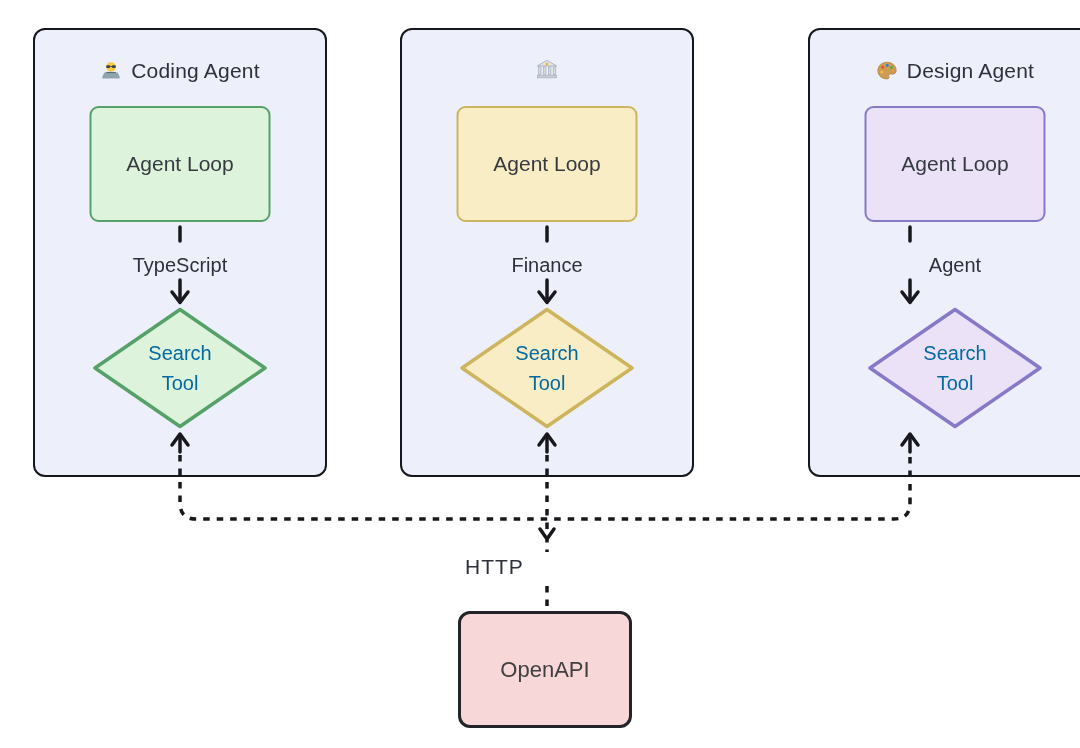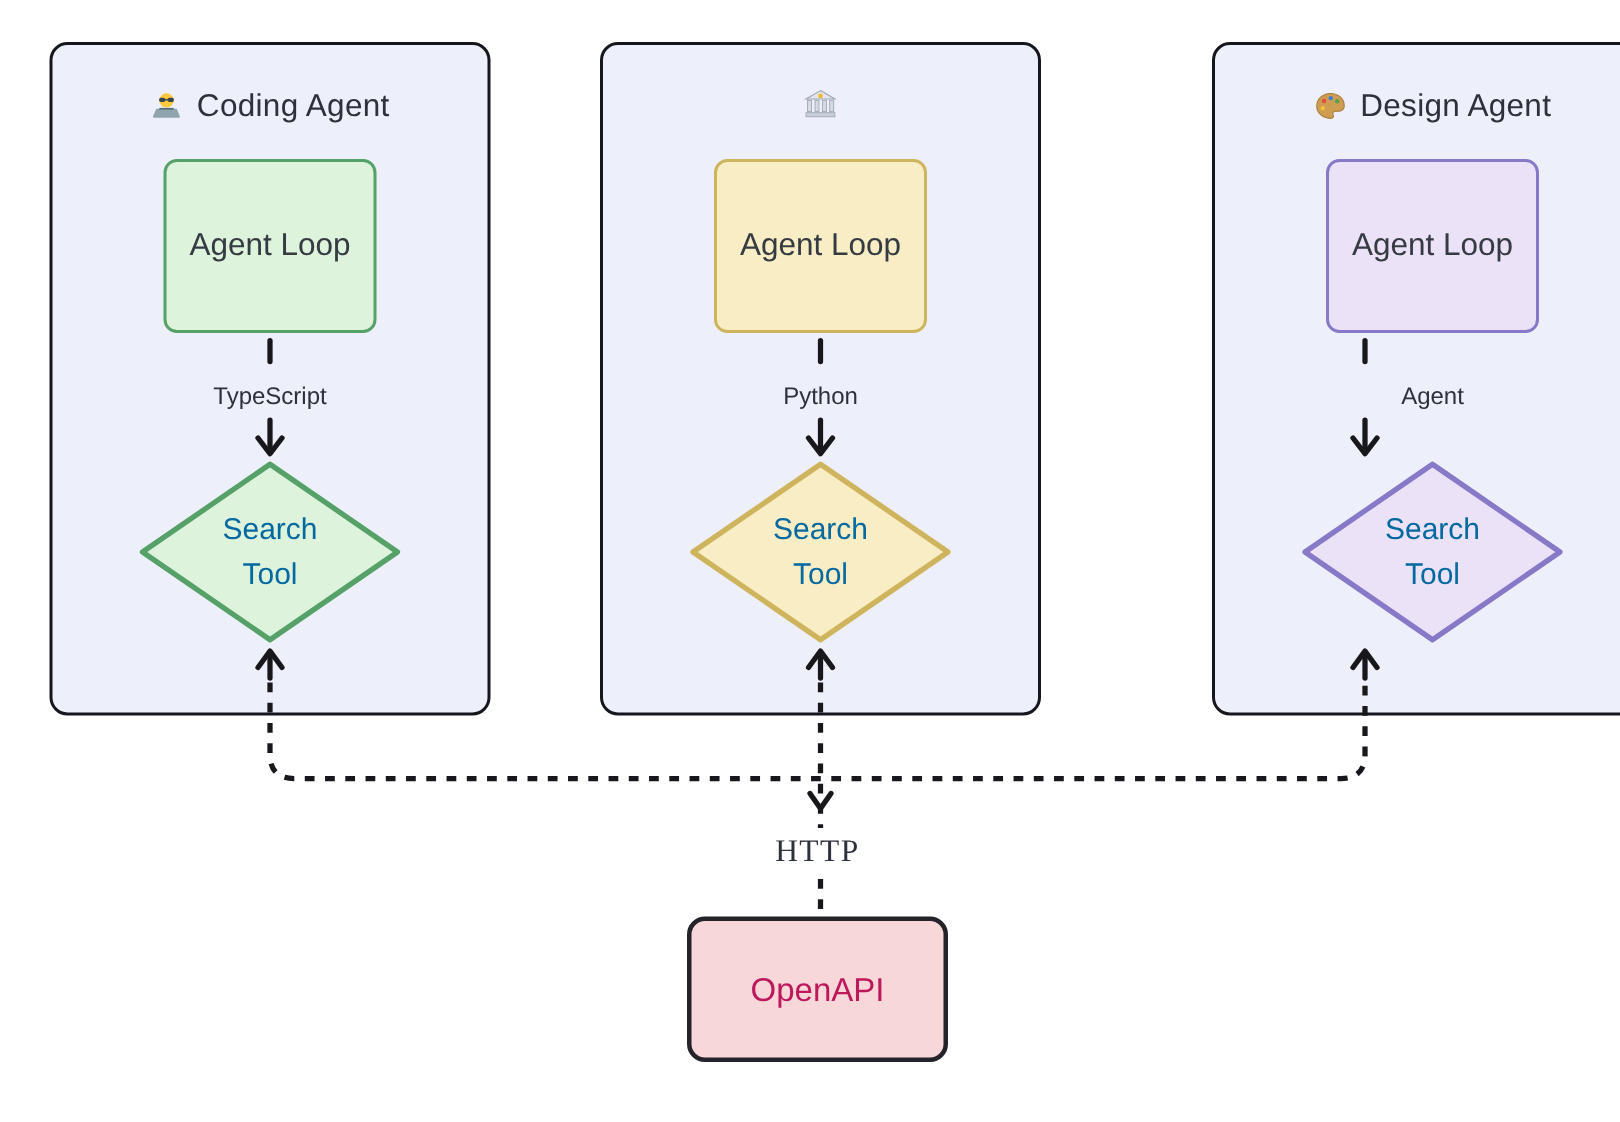--- a/index.html
+++ b/index.html
@@ -34,36 +34,36 @@
     font-size: 21px;
     color: #2d313c;
     letter-spacing: 0.2px;
   }
   .title-icon { width: 22px; height: 22px; display: inline-block; }
 
   .loop-box {
     position: absolute;
     top: 76px; left: 50%;
     transform: translateX(-50%);
-    width: 142px; height: 116px;
+    width: 181px; height: 116px;
     background: var(--node_fill);
     border: 2.5px solid var(--node_border);
     border-radius: 9px;
     box-sizing: border-box;
     display: flex; align-items: center; justify-content: center;
     font-size: 21px;
     color: #363a41;
   }
 
   .lang-label {
     position: absolute;
     top: 222px; left: 0; right: 0;
     height: 26px; line-height: 26px;
     text-align: center;
-    font-size: 16px;
+    font-size: 20px;
     color: #2d313c;
   }
 
   .diamond-wrap {
     position: absolute;
     top: 277px; left: 50%;
     transform: translateX(-50%);
     width: 176px; height: 122px;
   }
   .diamond-wrap svg { display: block; width: 176px; height: 122px; }
@@ -94,37 +94,35 @@
   }
   .solid-line { stroke: #17171c; stroke-width: 3.5; fill: none; stroke-linecap: round; }
   .chevron { stroke: #17171c; stroke-width: 3.5; fill: none; stroke-linecap: round; stroke-linejoin: round; }
   .dashed-line { stroke: #17171c; stroke-width: 3.5; fill: none; stroke-dasharray: 6.5 7; }
 
   
   .http-label {
     position: absolute;
     top: 555px; left: 465px;
     width: 160px;
-    text-align: center;
     font-size: 21px;
     color: #2d313c;
     letter-spacing: 1px;
-    font-family: Liberation Serif, serif;
   }
   .openapi-box {
     position: absolute;
     top: 611px; left: 458px;
-    width: 174px; height: 97px;
+    width: 174px; height: 117px;
     background: var(--node_fill);
     border: 3px solid var(--node_border);
     border-radius: 12px;
     box-sizing: border-box;
     display: flex; align-items: center; justify-content: center;
     font-size: 22px;
-    color: #be185d;
+    color: #404040;
   }
 </style>
 </head>
 <body>
 
 <div class="stage">
 
   <section class="agent-card" id="agent-0" style="--node_fill: #ddf3dc; --node_border: #55a168;">
     <div class="agent-title">
       <span class="title-icon">
@@ -163,21 +161,21 @@
           <rect x="8" y="8.6" width="2.9" height="8.2" fill="#d5dae1" stroke="#9aa4af" stroke-width="0.6"></rect>
           <rect x="13.4" y="8.6" width="2.9" height="8.2" fill="#d5dae1" stroke="#9aa4af" stroke-width="0.6"></rect>
           <rect x="18.7" y="8.6" width="2.9" height="8.2" fill="#d5dae1" stroke="#9aa4af" stroke-width="0.6"></rect>
           <rect x="1.5" y="17.6" width="21" height="3" fill="#c9cfd8" stroke="#9aa4af" stroke-width="0.6"></rect>
         </svg>
       </span>
     </div>
     <div class="loop-box">
       <span>Agent Loop</span>
     </div>
-    <div class="lang-label">Python</div>
+    <div class="lang-label">Finance</div>
     <div class="diamond-wrap">
       <svg viewBox="0 0 176 122">
         <polygon class="diamond-shape" points="88,2.5 173,61 88,119.5 3,61"></polygon>
       </svg>
       <div class="diamond-label">
         <span>Search Tool</span>
       </div>
     </div>
   </section>
 

